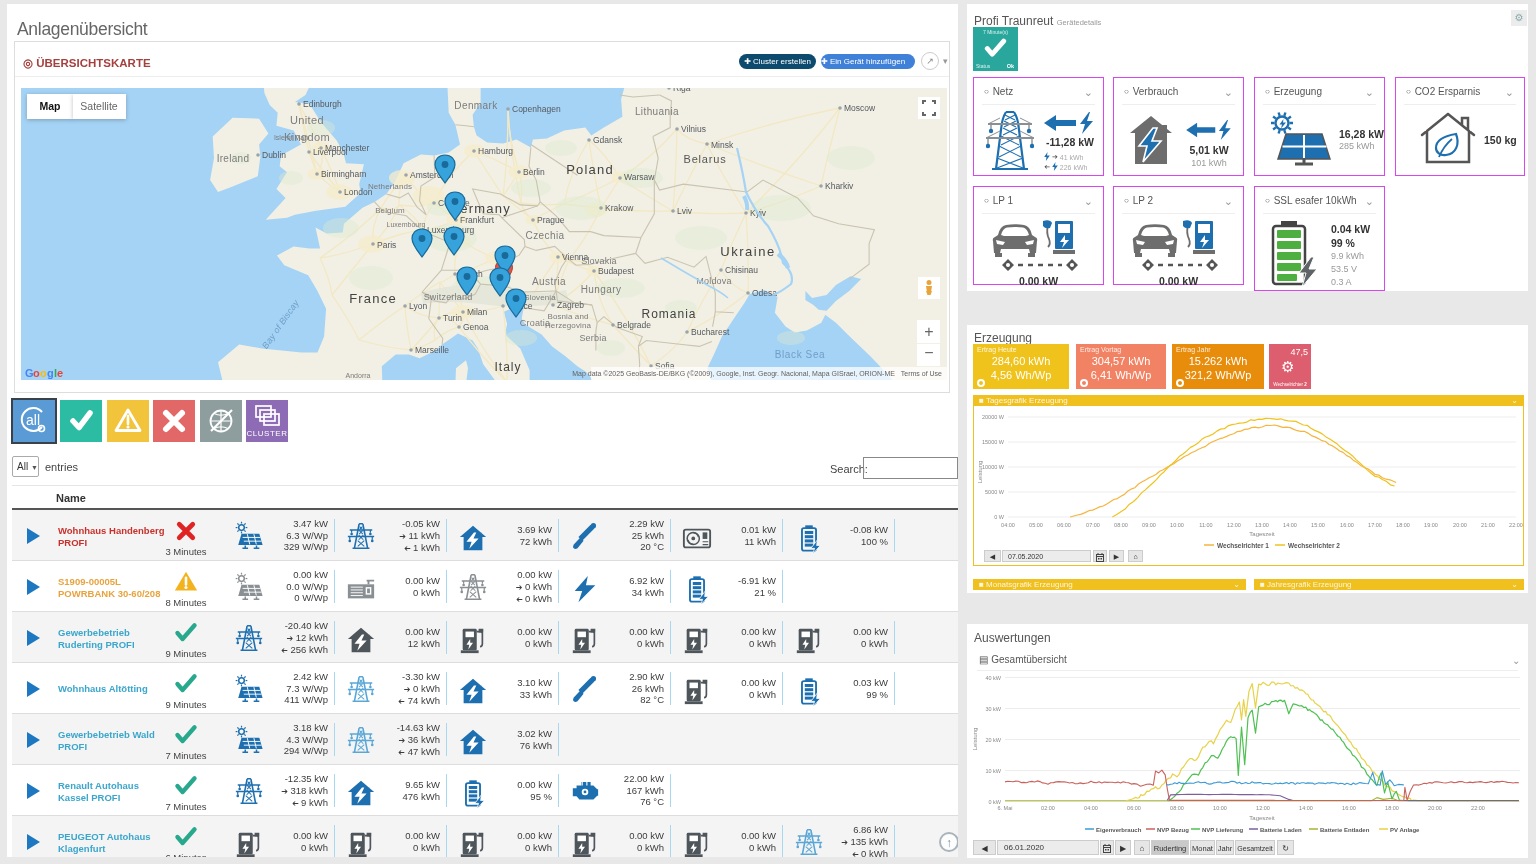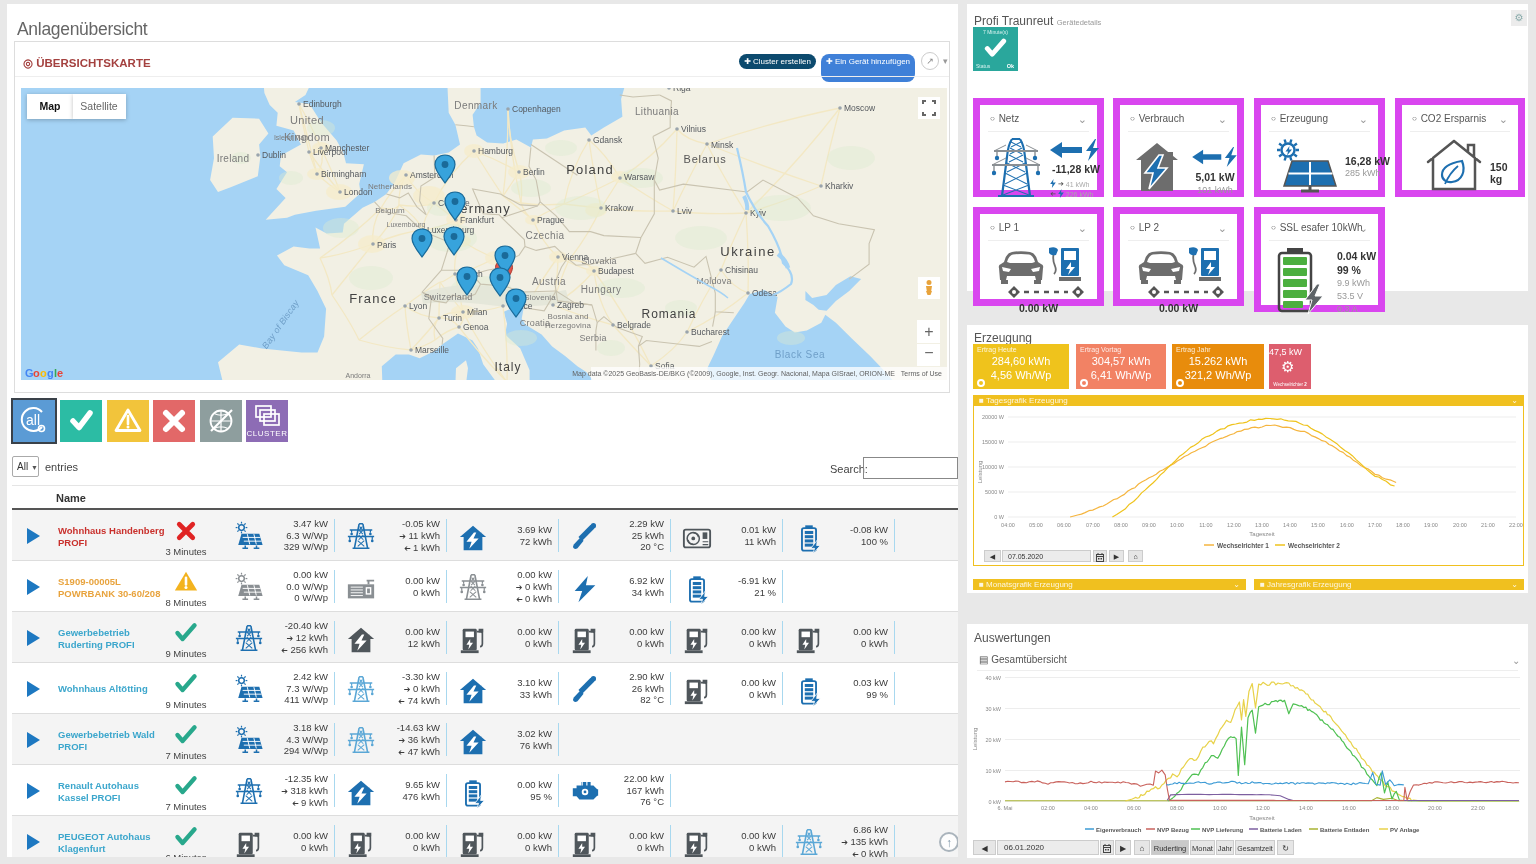--- a/index.html
+++ b/index.html
@@ -11,35 +11,35 @@
 #rpanel2 { position:absolute; left:967px; top:325px; width:561px; height:268px; background:#fff; }
 #rpanel3 { position:absolute; left:967px; top:624px; width:561px; height:234px; background:#fff; }
 .ptitle { color:#666; font-size:17.5px; font-weight:400; letter-spacing:-0.3px; }
 .card { position:absolute; border:1px solid #ddd; background:#fff; }
 svg { display:block; }
 .vline { position:absolute; width:1px; background:#a8d8ef; }
 .cellv { position:absolute; font-size:9.5px; color:#3c3c3c; text-align:right; line-height:11.5px; }
 .nm { position:absolute; font-size:9.5px; font-weight:700; line-height:11.5px; }
 .mins { position:absolute; font-size:9.5px; color:#444; text-align:center; width:60px; }
 .play { position:absolute; width:0; height:0; border-left:13px solid #1d78c1; border-top:8px solid transparent; border-bottom:8px solid transparent; }
-.rcard { position:absolute; border:7px solid #d946ef; background:#fff;margin-top:21px; }
+.rcard { position:absolute; border:1px solid #d946ef; background:#fff; }
 .rchead { position:absolute; left:10px; top:8px; font-size:10px; color:#555; }
 .rchev { position:absolute; right:10px; top:8px; font-size:11px; color:#999; }
 .statv { font-size:10.5px; color:#333; }
 .ybar { position:absolute; height:11px; background:#f0c01f; color:#fdf6e0; font-size:8px; line-height:11px; padding-left:6px; }
 .gbtn { position:absolute; background:#e6e6e6; border:1px solid #ccc; text-align:center; color:#333; }
 </style>
 </head>
 <body>
 <div id="lpanel">
   <div class="abs ptitle" style="left:10px; top:15px;">Anlagenübersicht</div>
   <div class="card" style="left:7px; top:37px; width:936px; height:352px;">
     <div class="abs" style="left:8px; top:14px; font-size:11.5px; font-weight:700; color:#a4413f;">◎ ÜBERSICHTSKARTE</div>
     <div class="abs" style="left:724px; top:12px; width:77px; height:15px; background:#0c4a6e; border-radius:8px; color:#fff; font-size:8px; text-align:center; line-height:15px;">✚ Cluster erstellen</div>
-    <div class="abs" style="left:806px; top:12px; width:94px; height:28px; background:#3f80d8; border-radius:8px; color:#fff; font-size:8px; text-align:center; line-height:15px;">✚ Ein Gerät hinzufügen</div>
+    <div class="abs" style="left:806px; top:12px; width:94px; height:15px; background:#3f80d8; border-radius:8px; color:#fff; font-size:8px; text-align:left; line-height:15px;">✚ Ein Gerät hinzufügen</div>
     <div class="abs" style="left:906px; top:10px; width:18px; height:18px; border:1px solid #ccc; border-radius:50%; color:#888; font-size:9px; text-align:center; line-height:17px;">↗</div>
     <div class="abs" style="left:928px; top:14px; color:#999; font-size:9px;">▾</div>
     <div class="abs" style="left:0; top:34px; width:934px; border-top:1px solid #eee;"></div>
     <div id="map" class="abs" style="left:6px; top:46px; width:926px; height:292px; overflow:hidden; background:#a5d3f5;">
       <svg width="926" height="292" viewBox="0 0 926 292" style="position:absolute;left:0;top:0;">
 <rect width="926" height="292" fill="#a5d3f5"></rect>
 <path d="M426.4,-2.9 L427.7,24.8 L434.4,36.7 L439.0,56.5 L427.7,64.4 L413.1,67.4 L399.9,66.4 L382.6,75.3 L374.0,94.1 L365.4,106.0 L353.5,113.9 L341.5,119.8 L323.0,135.7 L321.7,144.6 L305.7,145.6 L294.5,139.6 L299.1,160.4 L288.5,160.4 L272.6,158.4 L256.0,167.4 L263.3,177.3 L287.2,187.2 L296.5,203.0 L305.1,220.8 L303.1,248.5 L296.5,264.4 L280.5,264.4 L260.7,262.4 L240.8,260.4 L218.2,256.5 L197.0,274.3 L202.3,296.1 L361.4,296.1 L360.8,278.2 L374.7,266.4 L388.0,266.4 L398.6,270.3 L414.5,262.4 L421.1,256.5 L437.0,245.6 L451.6,252.5 L456.9,260.4 L462.2,276.3 L476.8,296.1 L508.6,296.1 L508.6,282.2 L499.3,260.4 L484.1,246.6 L486.1,235.7 L482.8,223.8 L494.0,218.8 L502.7,219.8 L500.7,230.7 L504.6,236.7 L520.6,246.6 L531.2,258.4 L544.4,268.3 L556.4,278.2 L565.6,284.2 L574.9,296.1 L930.3,296.1 L930.3,-4.9 L426.4,-4.9 Z" fill="#f2f0e4"></path>
 <path d="M244.7,131.7 L264.6,109.9 L255.4,101.0 L266.0,84.2 L258.7,78.3 L260.0,67.4 L279.9,56.5 L272.6,42.6 L255.4,37.7 L256.7,24.8 L248.7,16.9 L243.4,5.0 L242.1,-8.9 L246.1,-14.8 L260.7,-10.8 L267.3,-16.8 L293.8,-12.8 L284.5,7.0 L273.9,13.9 L288.5,15.9 L300.4,34.7 L315.7,52.5 L322.3,64.4 L325.0,75.3 L342.9,76.3 L338.2,96.1 L339.6,105.0 L324.3,118.8 L295.1,122.8 L273.9,126.8 L266.0,129.7 Z" fill="#f2f0e4"></path>
 <path d="M197.0,104.0 L189.1,92.1 L193.0,70.3 L191.7,48.6 L211.6,29.8 L238.1,30.7 L247.4,45.6 L238.1,56.5 L239.4,68.4 L236.8,88.2 L210.3,99.0 Z" fill="#f2f0e4"></path>
 <path d="M479.4,-2.9 L484.8,10.9 L488.7,16.9 L491.4,26.8 L508.6,27.8 L512.6,20.8 L527.2,11.9 L537.8,-2.9 Z" fill="#f2f0e4"></path>
@@ -961,21 +961,21 @@
       <div class="abs" style="left:0; top:25px; width:100%; text-align:center; font-size:11px;">6,41 Wh/Wp</div>
       <div class="abs" style="left:4px; bottom:2px; width:8px; height:8px; border:2px solid #fff; border-radius:50%;"></div>
     </div>
 <div class="abs" style="left:205px; top:19px; width:92px; height:45px; background:#e88c0c; color:#fff;">
       <div class="abs" style="left:4px; top:2px; font-size:7px; color:rgba(255,255,255,0.85);">Ertrag Jahr</div>
       <div class="abs" style="left:0; top:11px; width:100%; text-align:center; font-size:11px;">15.262 kWh</div>
       <div class="abs" style="left:0; top:25px; width:100%; text-align:center; font-size:11px;">321,2 Wh/Wp</div>
       <div class="abs" style="left:4px; bottom:2px; width:8px; height:8px; border:2px solid #fff; border-radius:50%;"></div>
     </div>
 <div class="abs" style="left:302px; top:19px; width:42px; height:45px; background:#dd5e6e; color:#fff;">
-<div class="abs" style="left:0; top:3px; width:100%; font-size:9px;">47,5 kW</div>
+<div class="abs" style="left:17px; top:3px; width:100%; text-align:center; font-size:9px;">47,5 kW</div>
 <div class="abs" style="left:12px; top:14px; font-size:15px;">⚙</div>
 <div class="abs" style="left:0; bottom:2px; width:100%; text-align:center; font-size:4.5px;">Wechselrichter <b>2</b></div>
 </div>
 <div class="ybar" style="left:6px; top:70px; width:551px;">■ Tagesgrafik Erzeugung<span style="position:absolute; right:6px;">⌄</span></div>
 <div class="abs" style="left:6px; top:81px; width:551px; height:160px; border:1px solid #f0c01f; border-top:none; background:#fff;">
       <svg class="abs" style="left:0; top:0;" width="549" height="158" viewBox="0 0 549 158">
         <line x1="34" y1="11" x2="542" y2="11" stroke="#ededed" stroke-width="1"></line>
         <text x="30" y="13" font-size="5.5" fill="#888" text-anchor="end">20000 W</text>
         <line x1="34" y1="36" x2="542" y2="36" stroke="#ededed" stroke-width="1"></line>
         <text x="30" y="38" font-size="5.5" fill="#888" text-anchor="end">15000 W</text>

